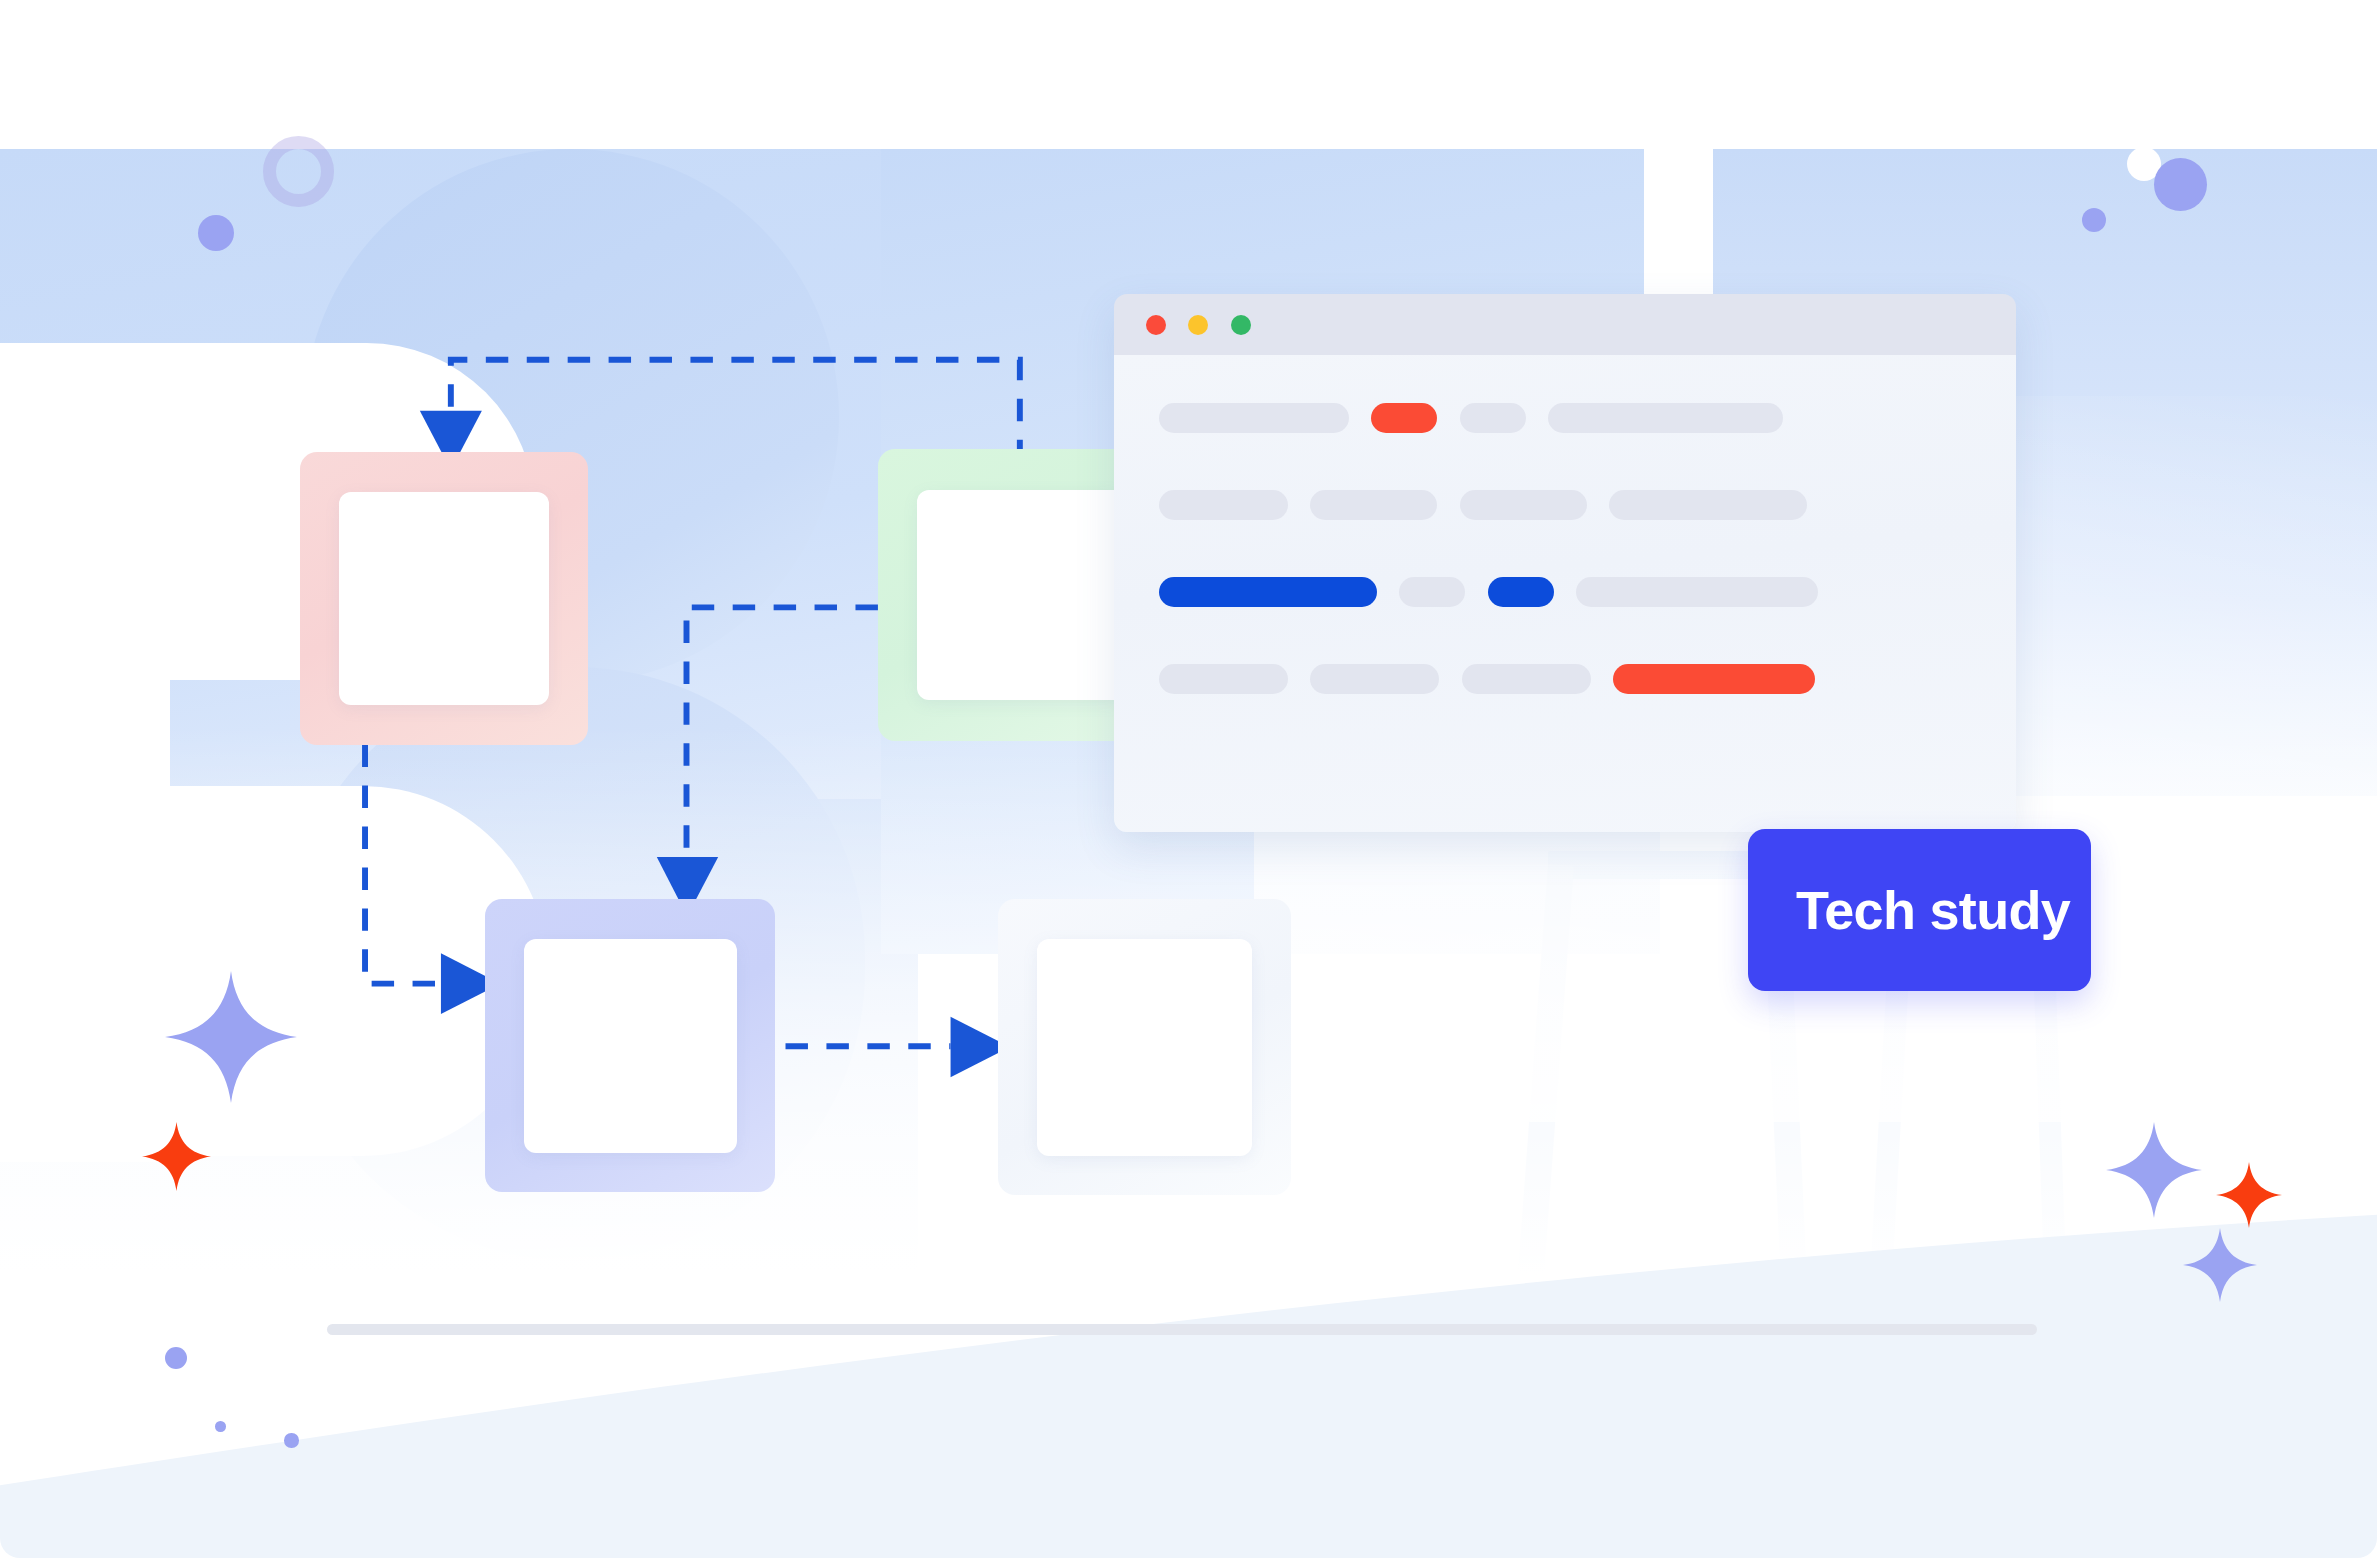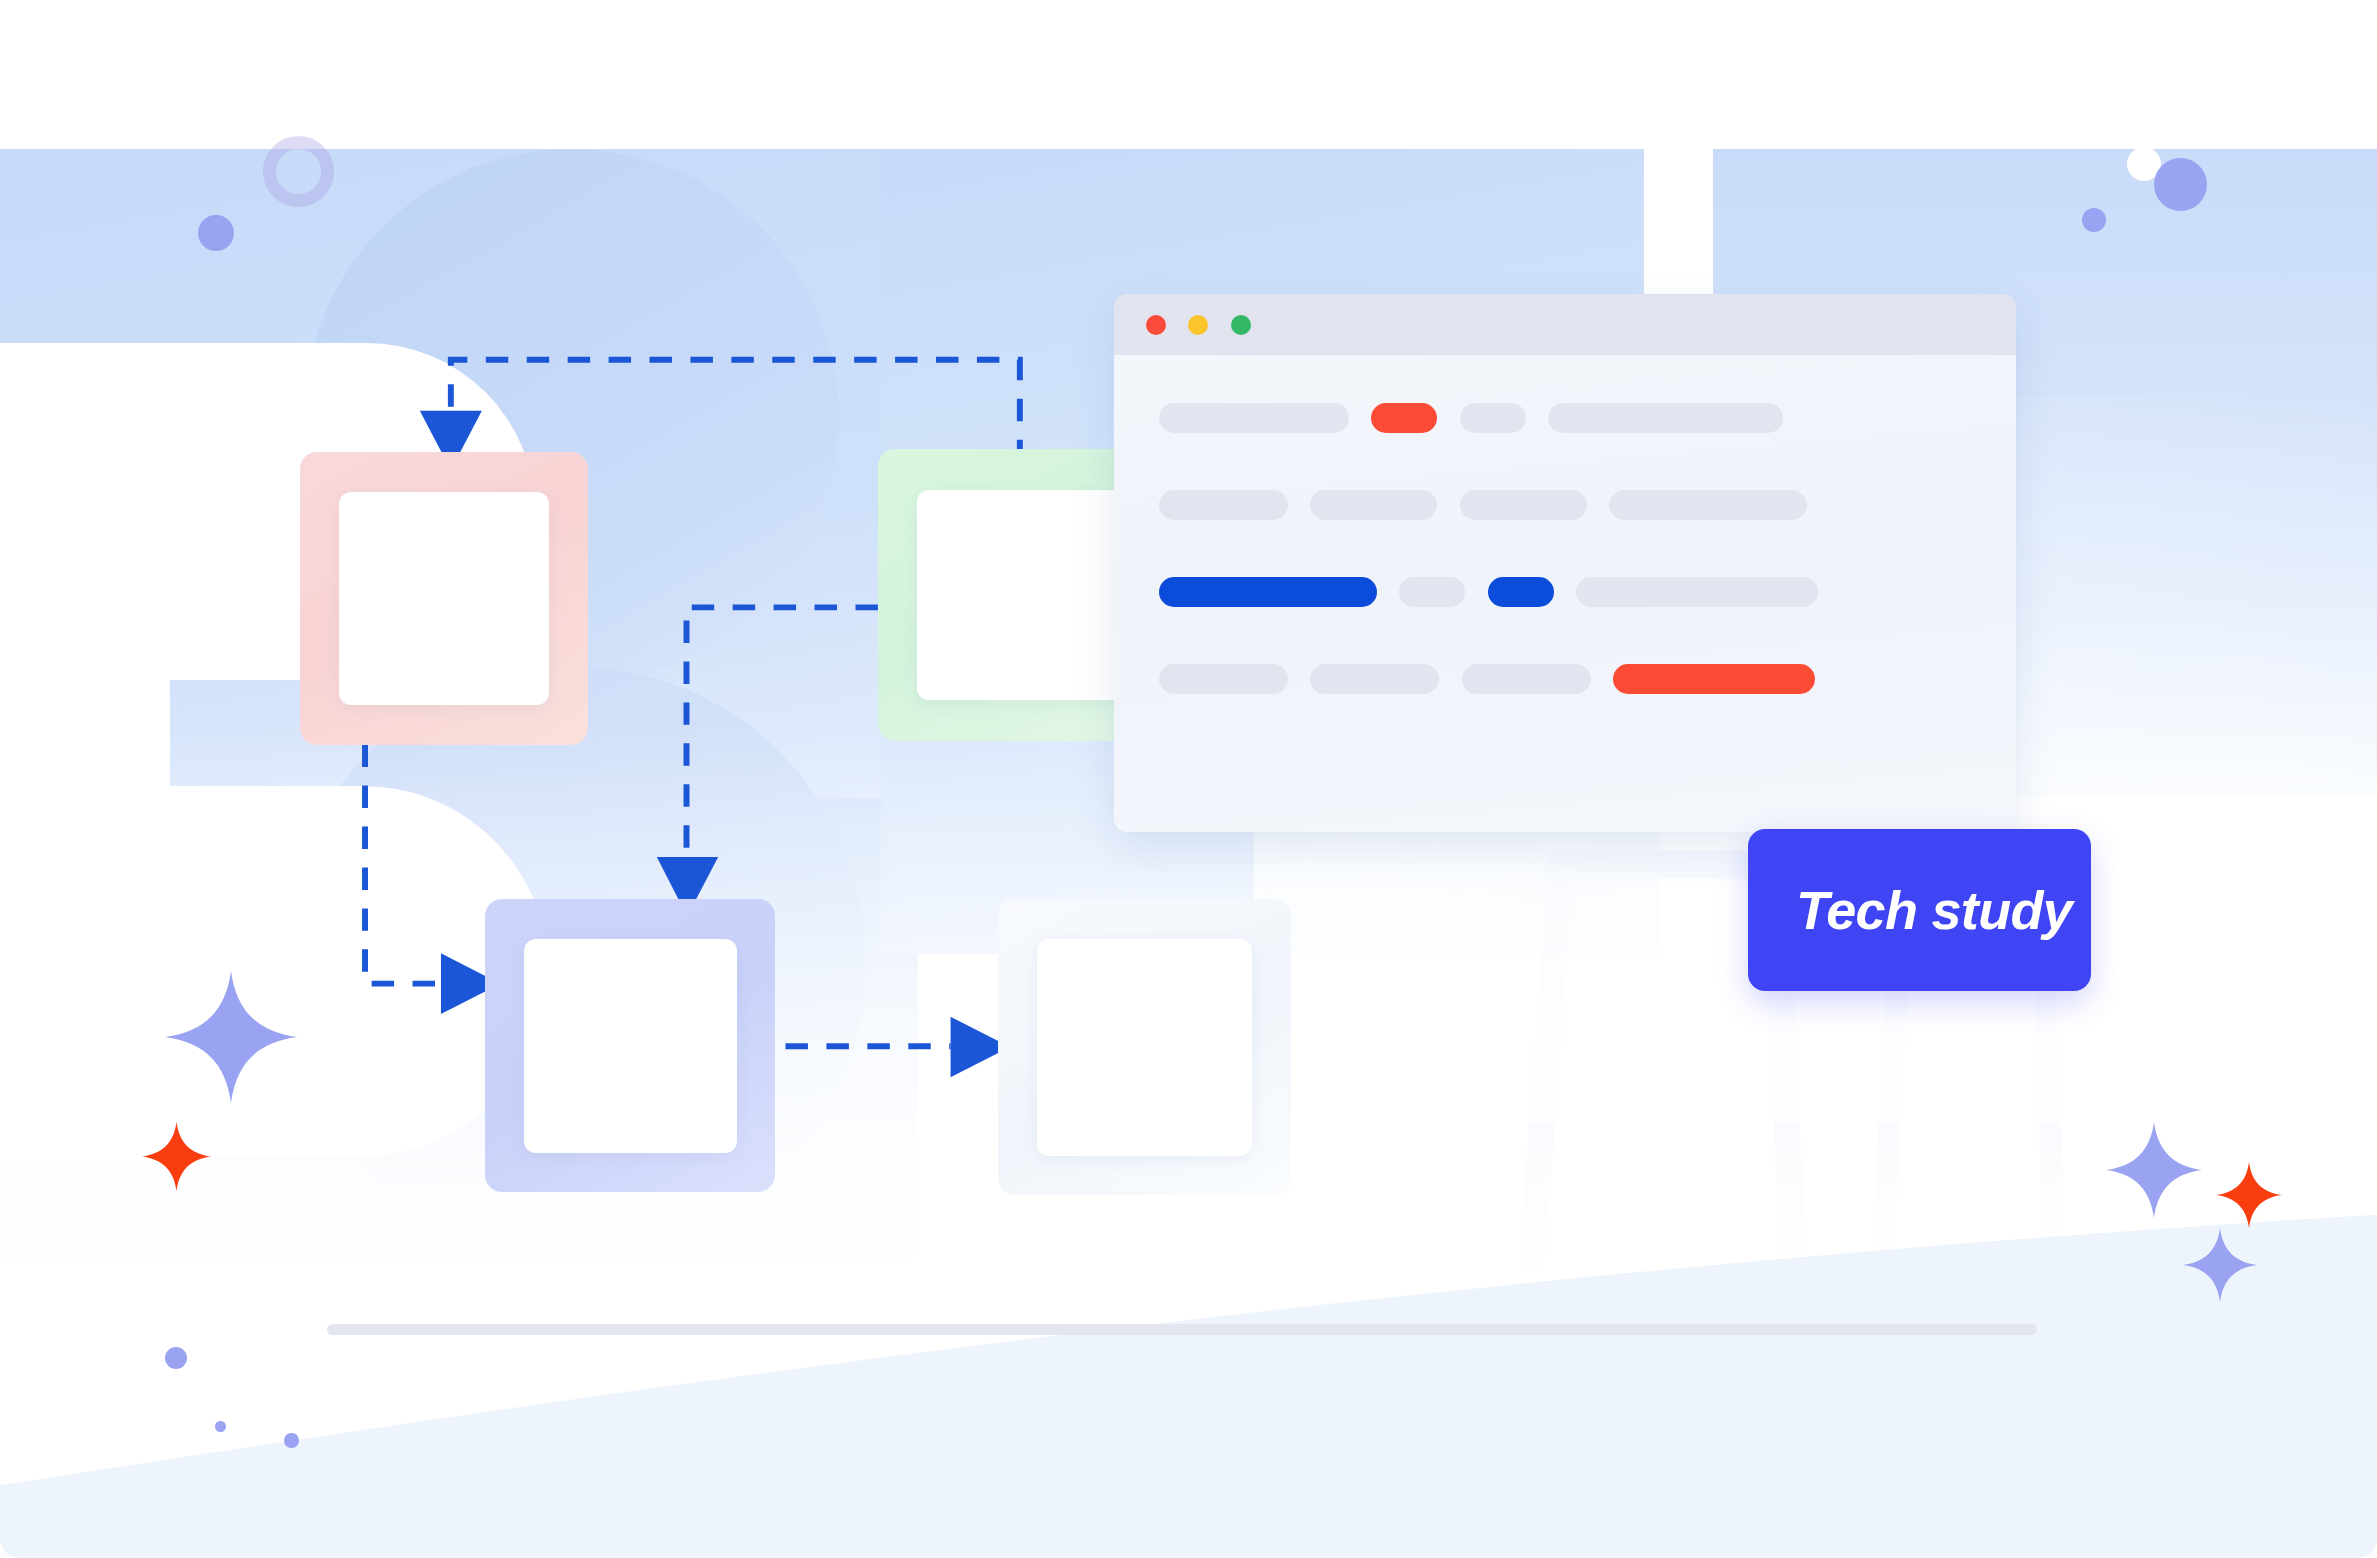--- a/index.html
+++ b/index.html
@@ -14,21 +14,20 @@
   }
 
   
   #canvas{
     position:absolute;
     left:0; top:0;
     width:2377px; height:1558px;
     border-radius:20px;
     overflow:hidden;
     background:#ffffff;
-    font-style:italic;
   }
 
   
   .bg-layer{position:absolute;left:0;top:0;width:100%;height:100%;overflow:hidden;}
 
   
   .blue-field{
     position:absolute;
     background:#c5d9f7;
   }

